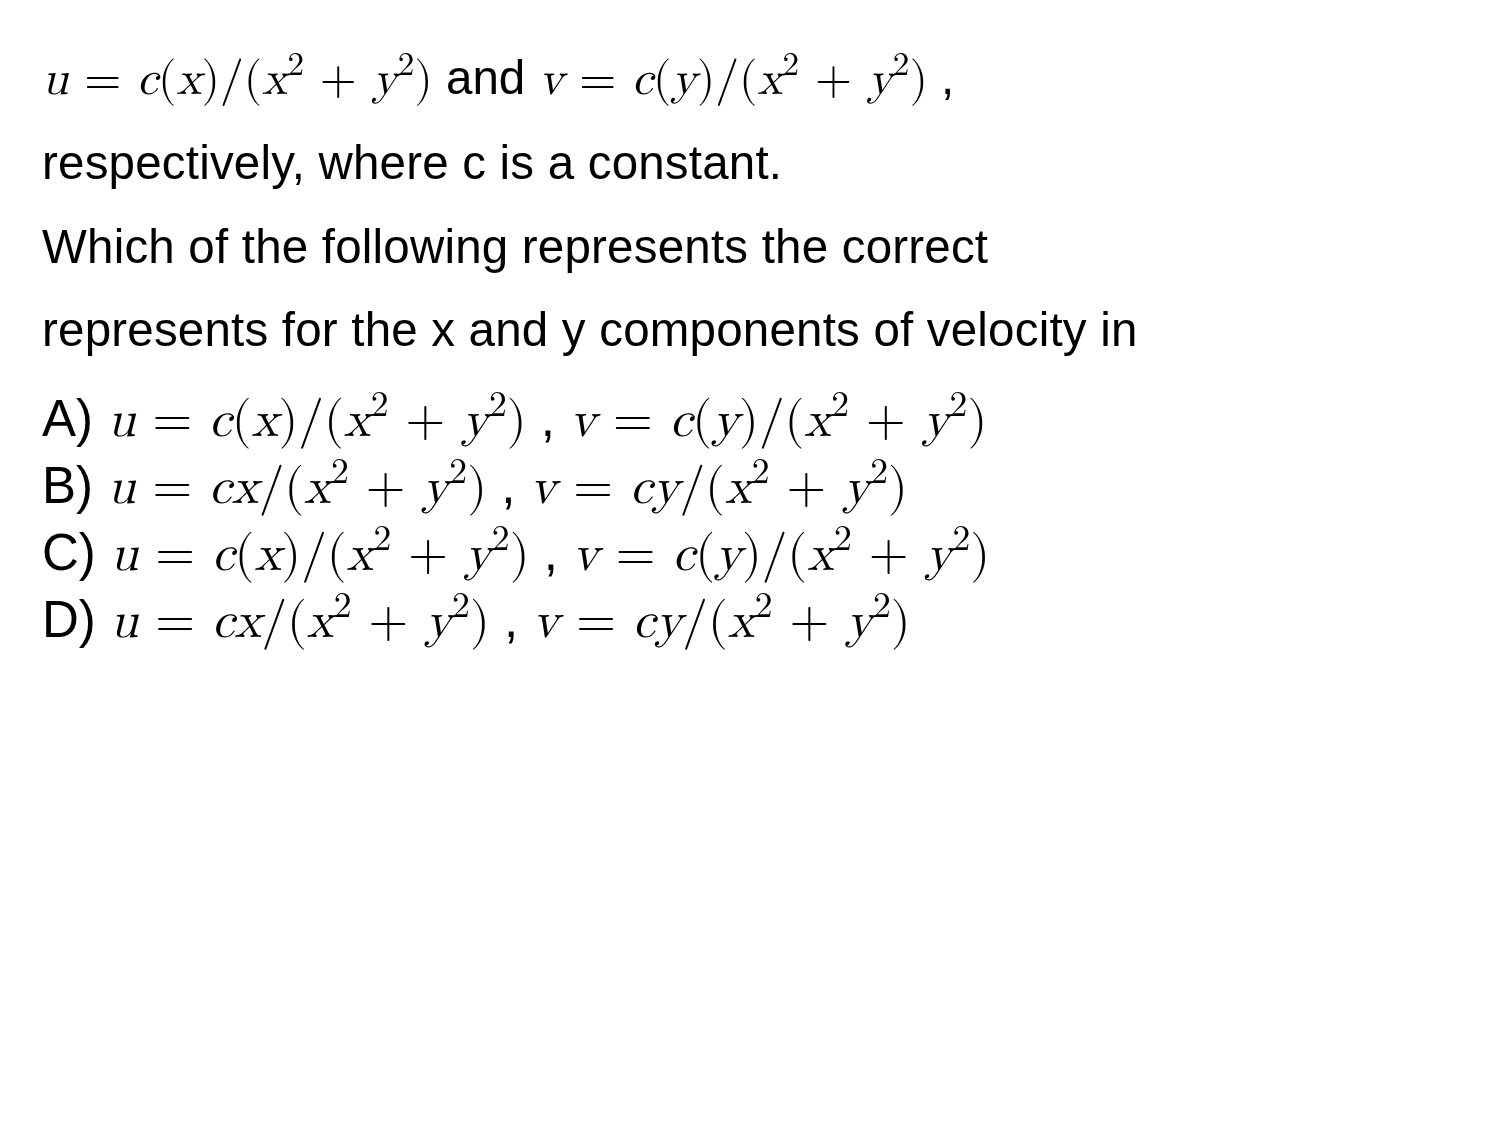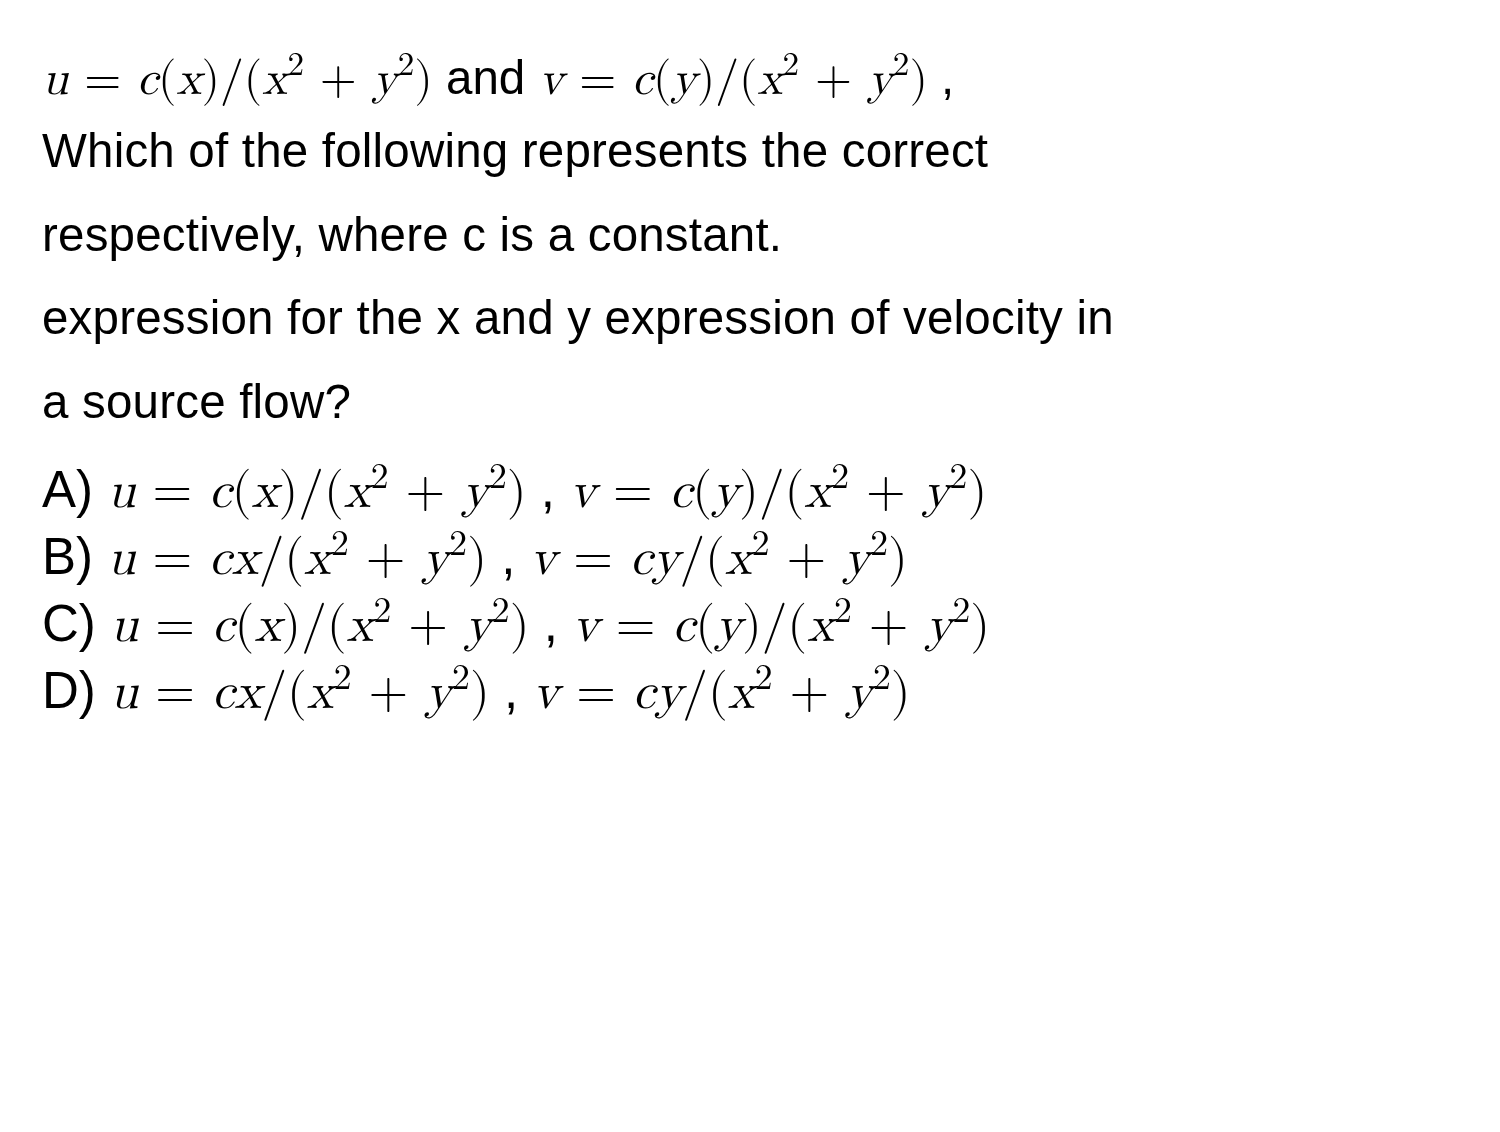--- a/index.html
+++ b/index.html
@@ -19,21 +19,21 @@
   .line {
     font-size: 47.5px;
     line-height: 1.0;
     margin-bottom: 36px;
     white-space: nowrap;
     letter-spacing: 0.2px;
   }
   .math-line {
     font-size: 47.5px;
     line-height: 1.0;
-    margin-bottom: 24px;
+    margin-bottom: 36px;
     white-space: nowrap;
   }
   .option-line {
     font-size: 51px;
     line-height: 1.0;
     margin-bottom: 11px;
     white-space: nowrap;
   }
   .math {
     font-family: 'Cambria Math', 'STIX', 'Latin Modern Math', 'Times New Roman', serif;
@@ -57,25 +57,24 @@
 </head>
 <body>
 
 <div class="container">
 
 
   <div class="math-line">
     <span class="math">u</span><span class="math-up"> = </span><span class="math">c</span><span class="math-up">(</span><span class="math">x</span><span class="math-up">)</span><span class="math-up">/</span><span class="math-up">(</span><span class="math">x</span><span class="math-up sup">2</span><span class="math-up"> + </span><span class="math">y</span><span class="math-up sup">2</span><span class="math-up">)</span><span> and </span><span class="math">v</span><span class="math-up"> = </span><span class="math">c</span><span class="math-up">(</span><span class="math">y</span><span class="math-up">)</span><span class="math-up">/</span><span class="math-up">(</span><span class="math">x</span><span class="math-up sup">2</span><span class="math-up"> + </span><span class="math">y</span><span class="math-up sup">2</span><span class="math-up">)</span><span> ,</span>
   </div>
 
+  <div class="line">respectively, where c is a constant.</div>
+
   <div class="line">Which of the following represents the correct</div>
-
-  <div class="line">respectively, where c is a constant.</div>
-  <div class="line">expression for the x and y expression of velocity in</div>
-  <div class="line">a source flow?</div>
+  <div class="line">represents for the x and y components of velocity in</div>
 
   <div class="option-line">
     <span class="opt-label">A) </span><span class="math">u</span><span class="math-up"> = </span><span class="math">c</span><span class="math-up">(</span><span class="math">x</span><span class="math-up">)</span><span class="math-up">/</span><span class="math-up">(</span><span class="math">x</span><span class="math-up sup">2</span><span class="math-up"> + </span><span class="math">y</span><span class="math-up sup">2</span><span class="math-up">)</span><span> , </span><span class="math">v</span><span class="math-up"> = </span><span class="math">c</span><span class="math-up">(</span><span class="math">y</span><span class="math-up">)</span><span class="math-up">/</span><span class="math-up">(</span><span class="math">x</span><span class="math-up sup">2</span><span class="math-up"> + </span><span class="math">y</span><span class="math-up sup">2</span><span class="math-up">)</span>
   </div>
 
   <div class="option-line">
     <span class="opt-label">B) </span><span class="math">u</span><span class="math-up"> = </span><span class="math">cx</span><span class="math-up">/</span><span class="math-up">(</span><span class="math">x</span><span class="math-up sup">2</span><span class="math-up"> + </span><span class="math">y</span><span class="math-up sup">2</span><span class="math-up">)</span><span> , </span><span class="math">v</span><span class="math-up"> = </span><span class="math">cy</span><span class="math-up">/</span><span class="math-up">(</span><span class="math">x</span><span class="math-up sup">2</span><span class="math-up"> + </span><span class="math">y</span><span class="math-up sup">2</span><span class="math-up">)</span>
   </div>
 
   <div class="option-line">

